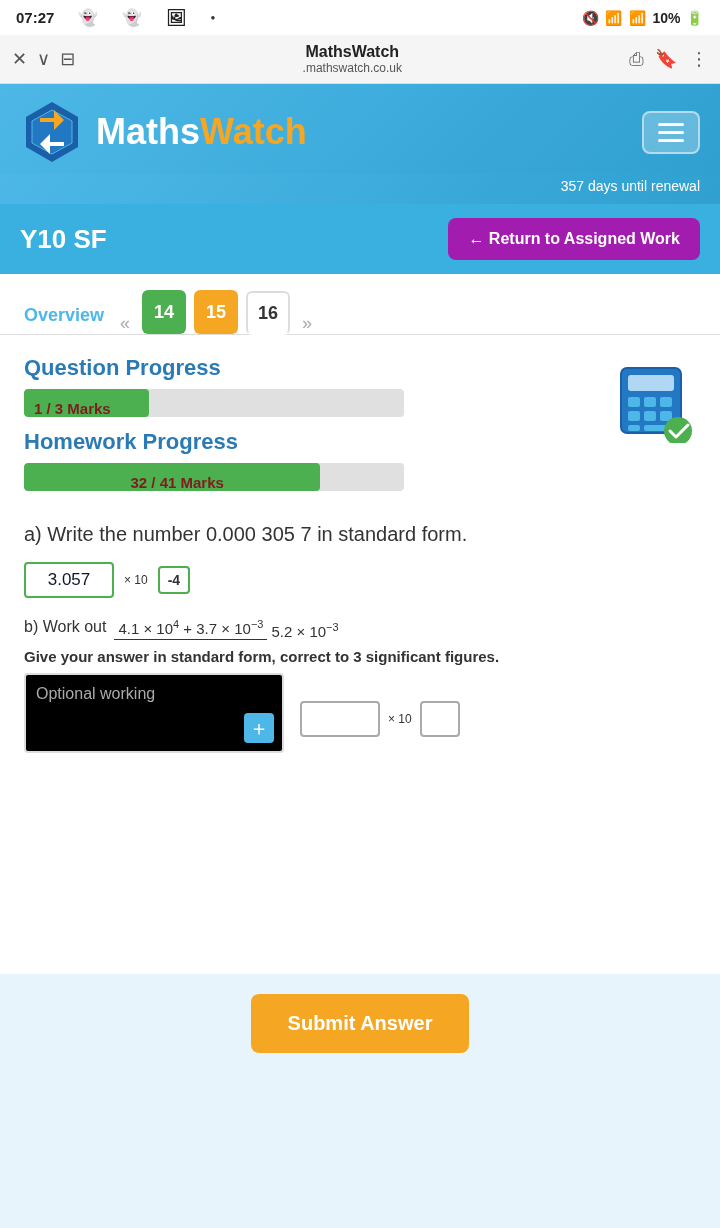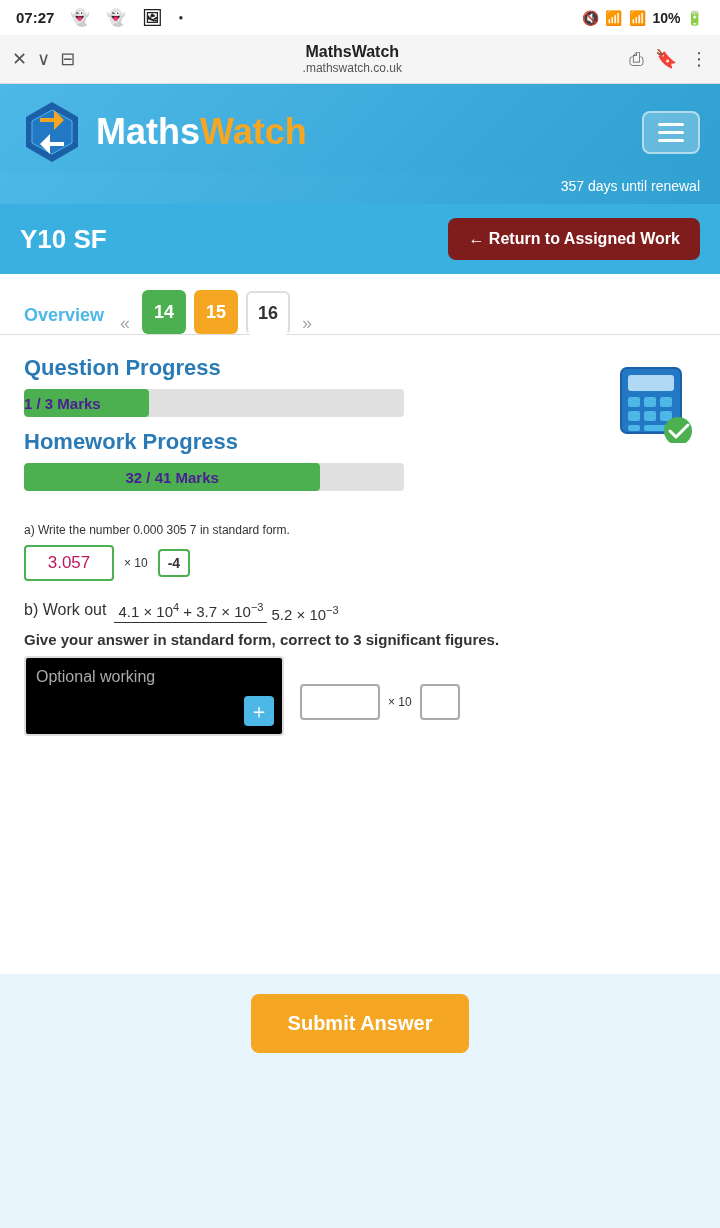--- a/index.html
+++ b/index.html
@@ -16,21 +16,21 @@
     .status-bar {
       background: #fff;
       display: flex;
       justify-content: space-between;
       align-items: center;
       padding: 8px 16px;
       font-size: 15px;
       font-weight: bold;
       color: #222;
     }
-    .status-left { display: flex; align-items: center; gap: 16px; }
+    .status-left { display: flex; align-items: center; gap: 24px; }
     .status-right { display: flex; align-items: center; gap: 6px; font-size: 14px; }
 
     
     .browser-chrome {
       background: #f5f5f5;
       border-bottom: 1px solid #ddd;
       display: flex;
       align-items: center;
       padding: 8px 12px;
       gap: 12px;
@@ -87,21 +87,21 @@
     .assignment-bar {
       background: #3ab0e0;
       display: flex;
       align-items: center;
       justify-content: space-between;
       padding: 14px 20px;
       margin: 0;
     }
     .assignment-title { color: #fff; font-size: 26px; font-weight: bold; }
     .return-btn {
-      background: #7f1d1d;
+      background: #a21caf;
       color: #fff;
       border: none;
       border-radius: 8px;
       padding: 12px 20px;
       font-size: 16px;
       font-weight: bold;
       cursor: pointer;
       display: flex;
       align-items: center;
       gap: 8px;
@@ -165,32 +165,33 @@
       height: 28px;
       width: 380px;
       margin-bottom: 12px;
       overflow: hidden;
     }
     .progress-bar {
       height: 100%;
       background: #4caf50;
       border-radius: 4px;
       display: flex;
-      align-items: center;
-      color: #4c1d95;
+      align-items: flex-end;
+      padding-left: 10px;
+      color: #7f1d1d;
       font-weight: bold;
       font-size: 15px;
     }
 
     
     .question-area {
       padding: 0 24px;
       clear: both;
     }
-    .question-text { font-size: 12px; color: #333; margin-bottom: 8px; }
+    .question-text { font-size: 20px; color: #333; margin-bottom: 16px; }
     .question-row {
       display: flex;
       align-items: center;
       gap: 10px;
       margin-bottom: 20px;
     }
     .answer-input {
       border: 2px solid #4caf50;
       border-radius: 4px;
       padding: 6px 10px;
@@ -416,21 +417,21 @@
           <circle cx="62" cy="68" r="14" fill="#4caf50"></circle>
           <polyline points="54,68 60,74 72,62" stroke="#fff" stroke-width="3" fill="none" stroke-linecap="round" stroke-linejoin="round"></polyline>
         </svg>
       </div>
     </div>
   </div>
 
   <div class="question-area">
     <div class="question-text">a) Write the number 0.000 305 7 in standard form.</div>
     <div class="question-row">
-      <input class="answer-input green-border" type="text" value="3.057" readonly="" style="width: 90px; font-size: 17px; text-align: center; color: #be185d; border-color: rgb(76, 175, 80);">
+      <input class="answer-input green-border" type="text" value="3.057" readonly="" style="width: 90px; font-size: 17px; text-align: center; color: #0f172a; border-color: rgb(76, 175, 80);">
       <span class="times-10">× 10</span>
       <div class="exponent-box filled">-4</div>
     </div>
   </div>
 
   <div class="part-b">
     <div class="part-b-question">
       <span>b) Work out</span>
       <span class="fraction-expr">
         <span class="fraction-numerator">4.1 × 10<sup>4</sup> + 3.7 × 10<sup>−3</sup></span>

